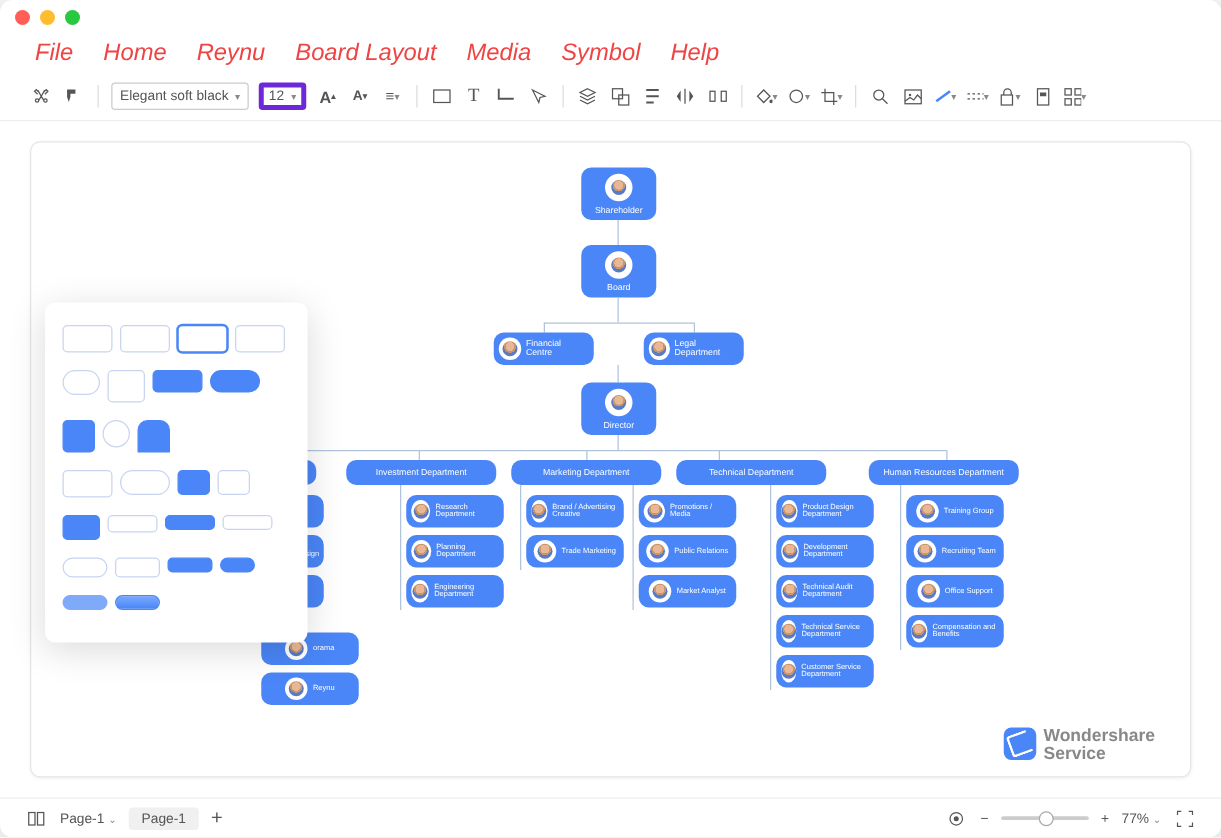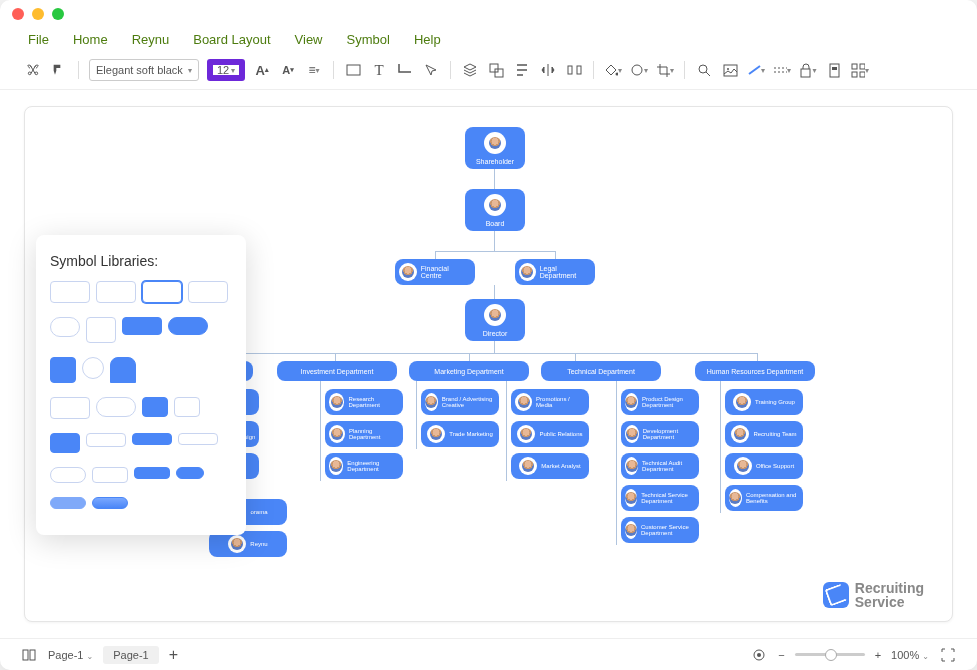--- a/index.html
+++ b/index.html
@@ -3,27 +3,27 @@
 <meta charset="utf-8">
 <style>
 * { box-sizing: border-box; margin: 0; padding: 0; }
 body { font-family: -apple-system, BlinkMacSystemFont, "Segoe UI", sans-serif; background: #f5f5f5; width: 977px; height: 670px; overflow: hidden; }
 .window { width: 977px; height: 670px; background: #fff; border-radius: 10px; display: flex; flex-direction: column; position: relative; box-shadow: 0 4px 20px rgba(0,0,0,0.1); }
 .titlebar { height: 28px; display: flex; align-items: center; padding: 0 12px; gap: 8px; }
 .traffic { width: 12px; height: 12px; border-radius: 50%; }
 .tr-close { background: #ff5f57; }
 .tr-min { background: #febc2e; }
 .tr-max { background: #28c840; }
-.menubar { display: flex; gap: 24px; padding: 4px 28px 8px; font-size: 13px; color: #4d7c0f; }
+.menubar { display: flex; gap: 24px; padding: 4px 28px 8px; font-size: 19px; color: #ef4444; font-style: italic; }
 .menubar span { cursor: pointer; }
 .toolbar { display: flex; align-items: center; padding: 4px 24px 8px; gap: 8px; border-bottom: 1px solid #eee; font-size: 12px; color: #555; }
 .tool-icon { width: 18px; height: 18px; display: flex; align-items: center; justify-content: center; cursor: pointer; fill: #555; color:#555; }
 .tool-sep { width: 1px; height: 18px; background: #ddd; margin: 0 2px; }
 .font-sel { border: 1px solid #ccc; border-radius: 3px; padding: 2px 6px; width: 110px; height: 22px; font-size: 11px; display: flex; align-items: center; justify-content: space-between; cursor: pointer; }
-.size-sel { border: 6px solid #6d28d9; border-radius: 3px; padding: 2px 4px; width: 38px; height: 22px; font-size: 11px; display: flex; align-items: center; justify-content: space-between; cursor: pointer; }
+.size-sel { border: 4px solid #6d28d9; border-radius: 3px; padding: 2px 4px; width: 38px; height: 22px; font-size: 11px; display: flex; align-items: center; justify-content: space-between; cursor: pointer; }
 .chev { font-size: 8px; color: #888; }
 .canvas-area { flex: 1; padding: 16px 24px; position: relative; overflow: hidden; }
 .canvas { width: 100%; height: 100%; background: #fff; border-radius: 8px; border: 1px solid #e5e5e5; position: relative; box-shadow: 0 1px 3px rgba(0,0,0,0.05); }
 
 .org-chart { position: absolute; left: 0; right: 0; top: 20px; }
 .node { position: absolute; background: #4a86f7; border-radius: 8px; display: flex; align-items: center; justify-content: center; color: #fff; font-size: 7px; padding: 4px; gap: 4px; }
 .node.big { flex-direction: column; width: 60px; height: 42px; }
 .node.mid { width: 80px; height: 26px; flex-direction: row; }
 .node.dept { width: 120px; height: 20px; font-size: 7px; }
 .node.card { width: 78px; height: 26px; font-size: 6px; }
@@ -61,21 +61,21 @@
     <div class="traffic tr-close"></div>
     <div class="traffic tr-min"></div>
     <div class="traffic tr-max"></div>
   </div>
 
   <div class="menubar">
     <span>File</span>
     <span>Home</span>
     <span>Reynu</span>
     <span>Board Layout</span>
-    <span>View</span>
+    <span>Media</span>
     <span>Symbol</span>
     <span>Help</span>
   </div>
 
   <div class="toolbar">
     <div class="tool-icon">
         <svg viewBox="0 0 24 24" width="16" height="16">
           <path d="M9.6 7.6L6 4l-2 2 3.6 3.6M14.4 7.6L18 4l2 2-3.6 3.6M7 15a2 2 0 100 4 2 2 0 000-4m10 0a2 2 0 100 4 2 2 0 000-4M9 17l3-5 3 5M12 12L8 5m4 7l4-7" stroke="#555" fill="none" stroke-width="1.5"></path>
         </svg>
       </div>
@@ -358,28 +358,27 @@
           </div>
         <div class="node card" style="left:700px;top:358px">
             <div class="avatar"></div>
             <span>Compensation and Benefits</span>
           </div>
       </div>
 
       <div class="watermark">
         <div class="wm-logo"></div>
         <div>
-          <div style="line-height:1">Recruiting</div>
+          <div style="line-height:1">Wondershare</div>
           <div style="line-height:1">Service</div>
         </div>
       </div>
     </div>
 
     <div class="symbol-panel">
-      <h3>Symbol Libraries:</h3>
       <div class="sym-grid">
         <div class="sym-row">
           <div class="sym-item" style="width:40px;height:22px"></div>
           <div class="sym-item" style="width:40px;height:22px"></div>
           <div class="sym-item sel" style="width:40px;height:22px"></div>
           <div class="sym-item" style="width:40px;height:22px"></div>
         </div>
         <div class="sym-row">
           <div class="sym-item" style="width:30px;height:20px;border-radius:10px"></div>
           <div class="sym-item" style="width:30px;height:26px"></div>
@@ -432,21 +431,21 @@
     <div class="btmbar-right">
       <div class="tool-icon">
           <svg width="16" height="14">
             <circle cx="8" cy="7" r="5" stroke="#555" fill="none"></circle>
             <circle cx="8" cy="7" r="2" fill="#555"></circle>
           </svg>
         </div>
       <span style="cursor:pointer">−</span>
       <div class="zoom-slider"></div>
       <span style="cursor:pointer">+</span>
-      <span><span>100%</span> <span class="chev">⌄</span></span>
+      <span><span>77%</span> <span class="chev">⌄</span></span>
       <div class="tool-icon">
           <svg width="14" height="14">
             <path d="M1 4V1h3M13 4V1h-3M1 10v3h3M13 10v3h-3" stroke="#555" fill="none"></path>
           </svg>
         </div>
     </div>
   </div>
 
 </div>
 

